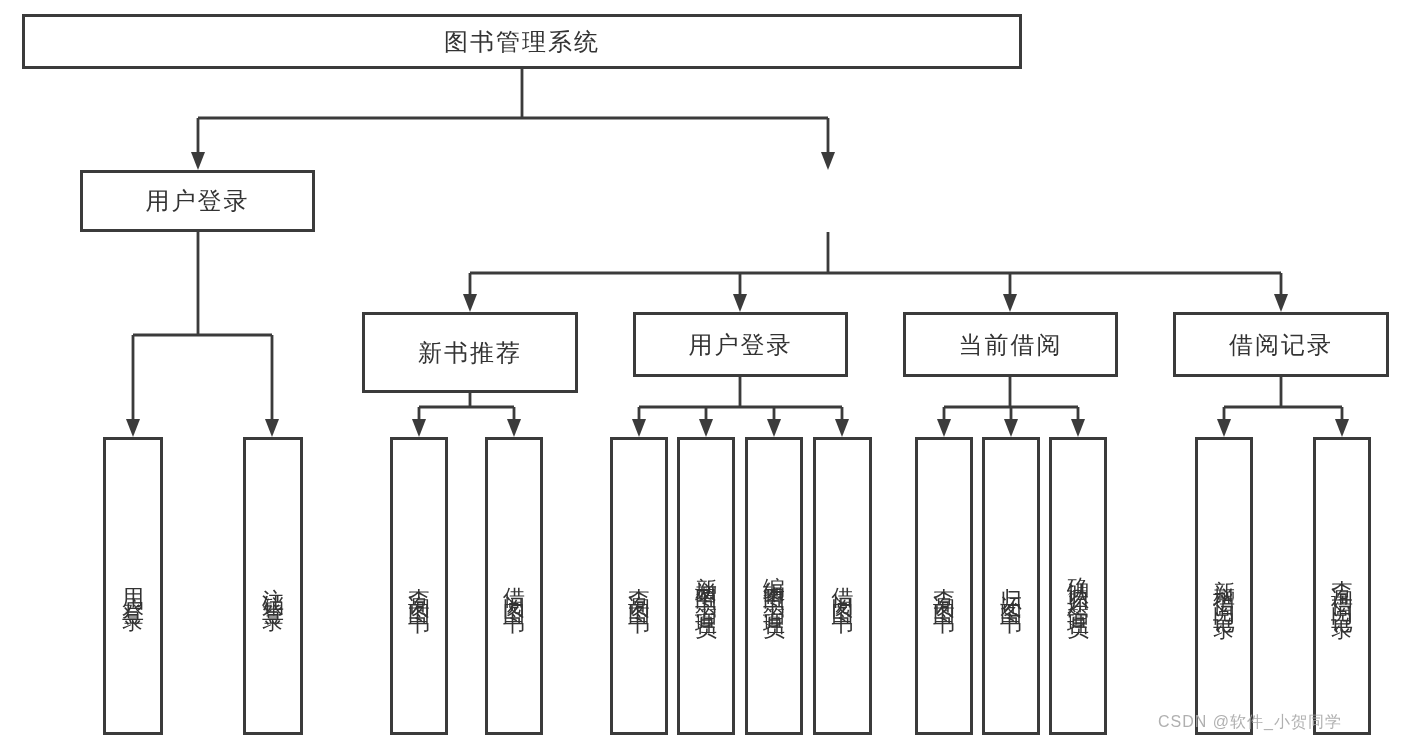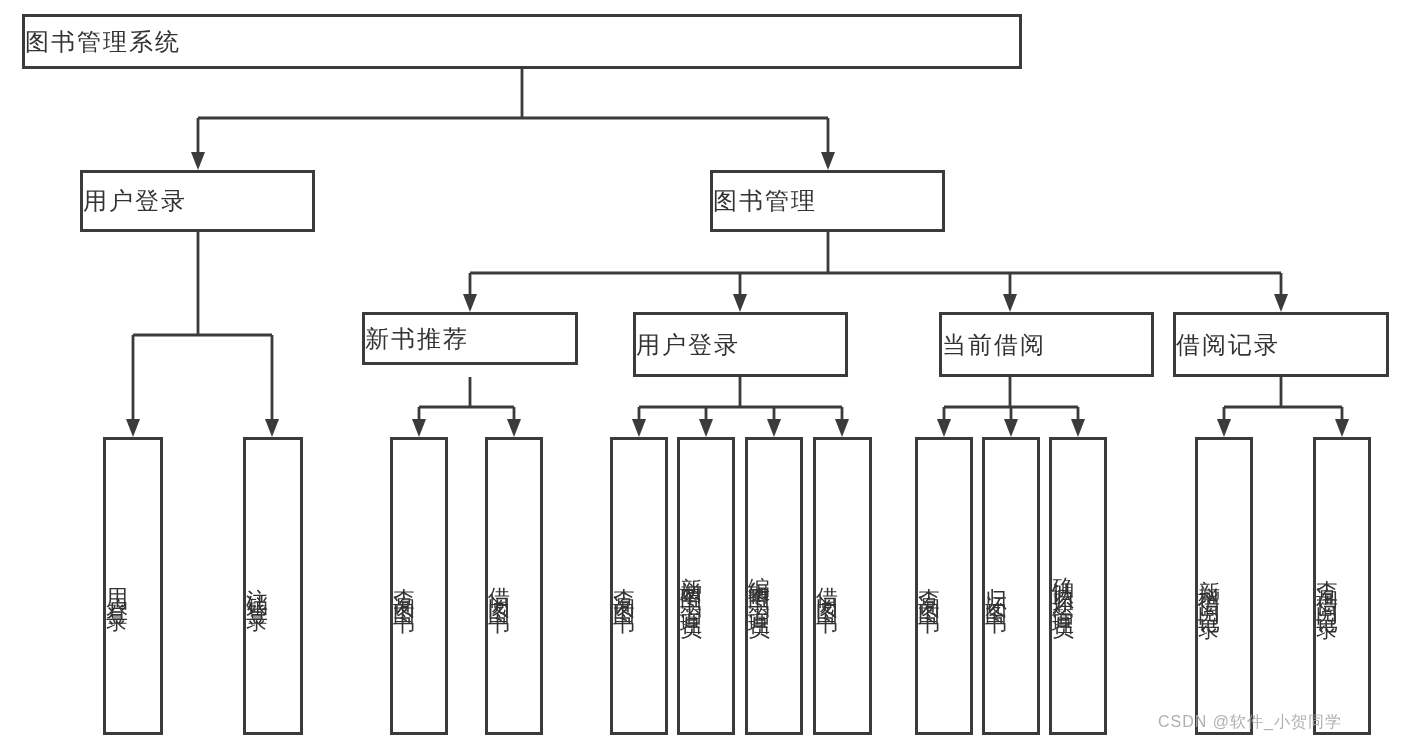--- a/index.html
+++ b/index.html
@@ -13,20 +13,21 @@
     overflow: hidden;
   }
   #wires { position: absolute; left: 0; top: 0; width: 1405px; height: 747px; }
   .node {
     position: absolute;
     box-sizing: border-box;
     border: 3px solid #3b3b3b;
     background: #ffffff;
     display: flex;
     align-items: center;
+    justify-content: center;
   }
   .h-label {
     font-size: 24px;
     letter-spacing: 2px;
     white-space: nowrap;
   }
   .v-label {
     writing-mode: vertical-rl;
     text-orientation: mixed;
     font-size: 22px;
@@ -98,31 +99,28 @@
     </g>
   </svg>
 
   <div class="node" style="left:22px; top:14px; width:1000px; height:55px;">
     <span class="h-label">图书管理系统</span>
   </div>
 
   <div class="node" style="left:80px; top:170px; width:235px; height:62px;">
     <span class="h-label">用户登录</span>
   </div>
-  <div class="node" style="left:710px; top:170px; width:235px; height:62px;">
-    <span class="h-label">图书管理</span>
-  </div>
 
-  <div class="node" style="left:362px; top:312px; width:216px; height:53px;">
+  <div class="node" style="left:362px; top:312px; width:216px; height:81px;">
     <span class="h-label">新书推荐</span>
   </div>
   <div class="node" style="left:633px; top:312px; width:215px; height:65px;">
     <span class="h-label">用户登录</span>
   </div>
-  <div class="node" style="left:903px; top:312px; width:215px; height:65px;margin-left:36px;">
+  <div class="node" style="left:903px; top:312px; width:215px; height:65px;">
     <span class="h-label">当前借阅</span>
   </div>
   <div class="node" style="left:1173px; top:312px; width:216px; height:65px;">
     <span class="h-label">借阅记录</span>
   </div>
 
   <div class="node leaf" style="left:103px;">
     <span class="v-label">用户登录</span>
   </div>
   <div class="node leaf" style="left:243px;">

